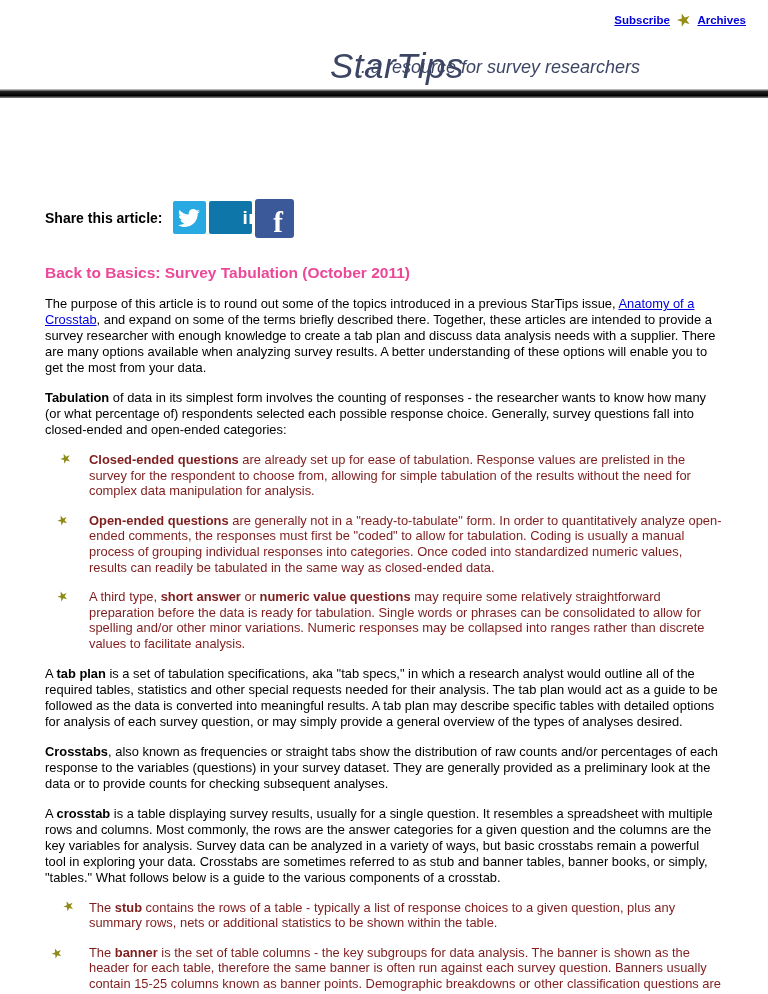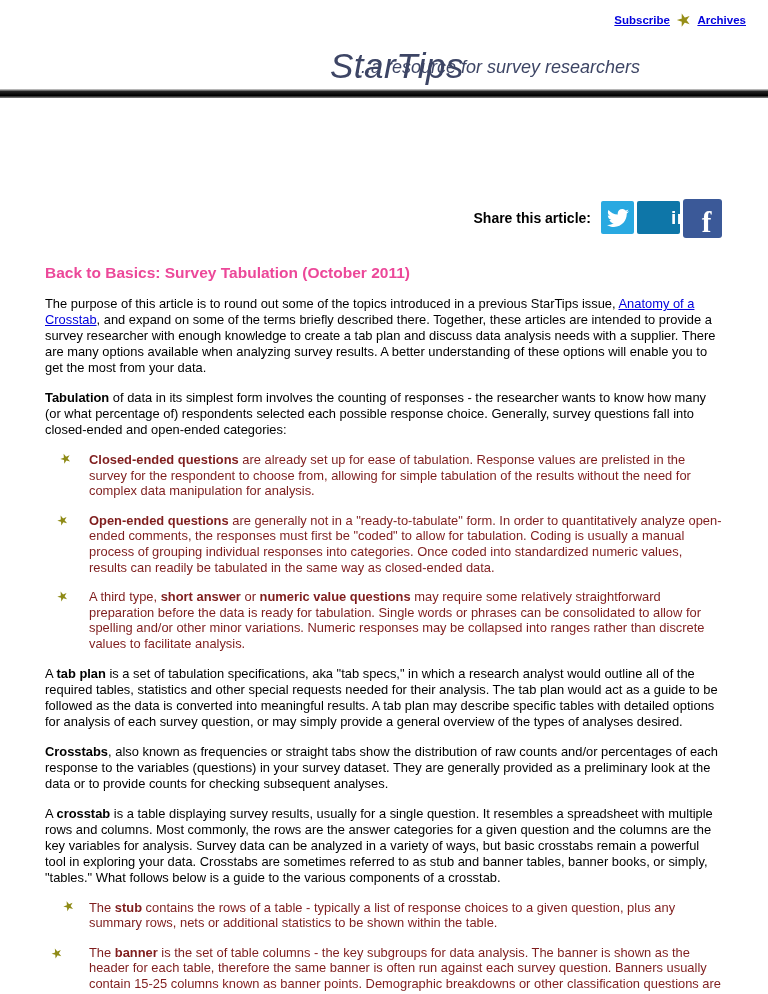--- a/index.html
+++ b/index.html
@@ -20,21 +20,21 @@
                 color:#3d4565; letter-spacing:0.5px;margin-top:26px; }
   .mast-tagline { position:absolute; left:356px; top:57px; font-size:18px; font-style:italic;
                   color:#3d4565; }
 
   .divider { position:absolute; left:0; top:89px; width:768px; height:9px;
              background:linear-gradient(to bottom,#d9d9d9 0%,#222 28%,#000 72%,#8a8a8a 100%); }
 
   
   .content { padding:98px 46px 0 45px; }
 
-  .share-row { margin-top:22px; display:flex; justify-content:flex-end; align-items:center; gap:3px; }
+  .share-row { margin-top:22px; display:flex; align-items:center; gap:3px; }
   .share-label { font-size:14px; font-weight:bold; color:#000; margin-right:7px; }
   .sicon { width:33px; height:33px; border-radius:2px; display:flex; align-items:center;
            justify-content:center; color:#fff; cursor:pointer; flex:none; }
   .sicon.fb { width:39px; height:39px; border-radius:3px; margin-top:2px; }
   .sicon.li { font-weight:bold; font-size:19px; letter-spacing:0.5px; }
   .sicon.fb { font-weight:bold; font-size:29px; font-family:"Liberation Serif", serif; }
   .sicon.fb span { position:relative; top:4px; left:4px; }
 
   .article-title { margin-top:26px; font-size:15.5px; font-weight:bold; color:#ec4899; }
 

